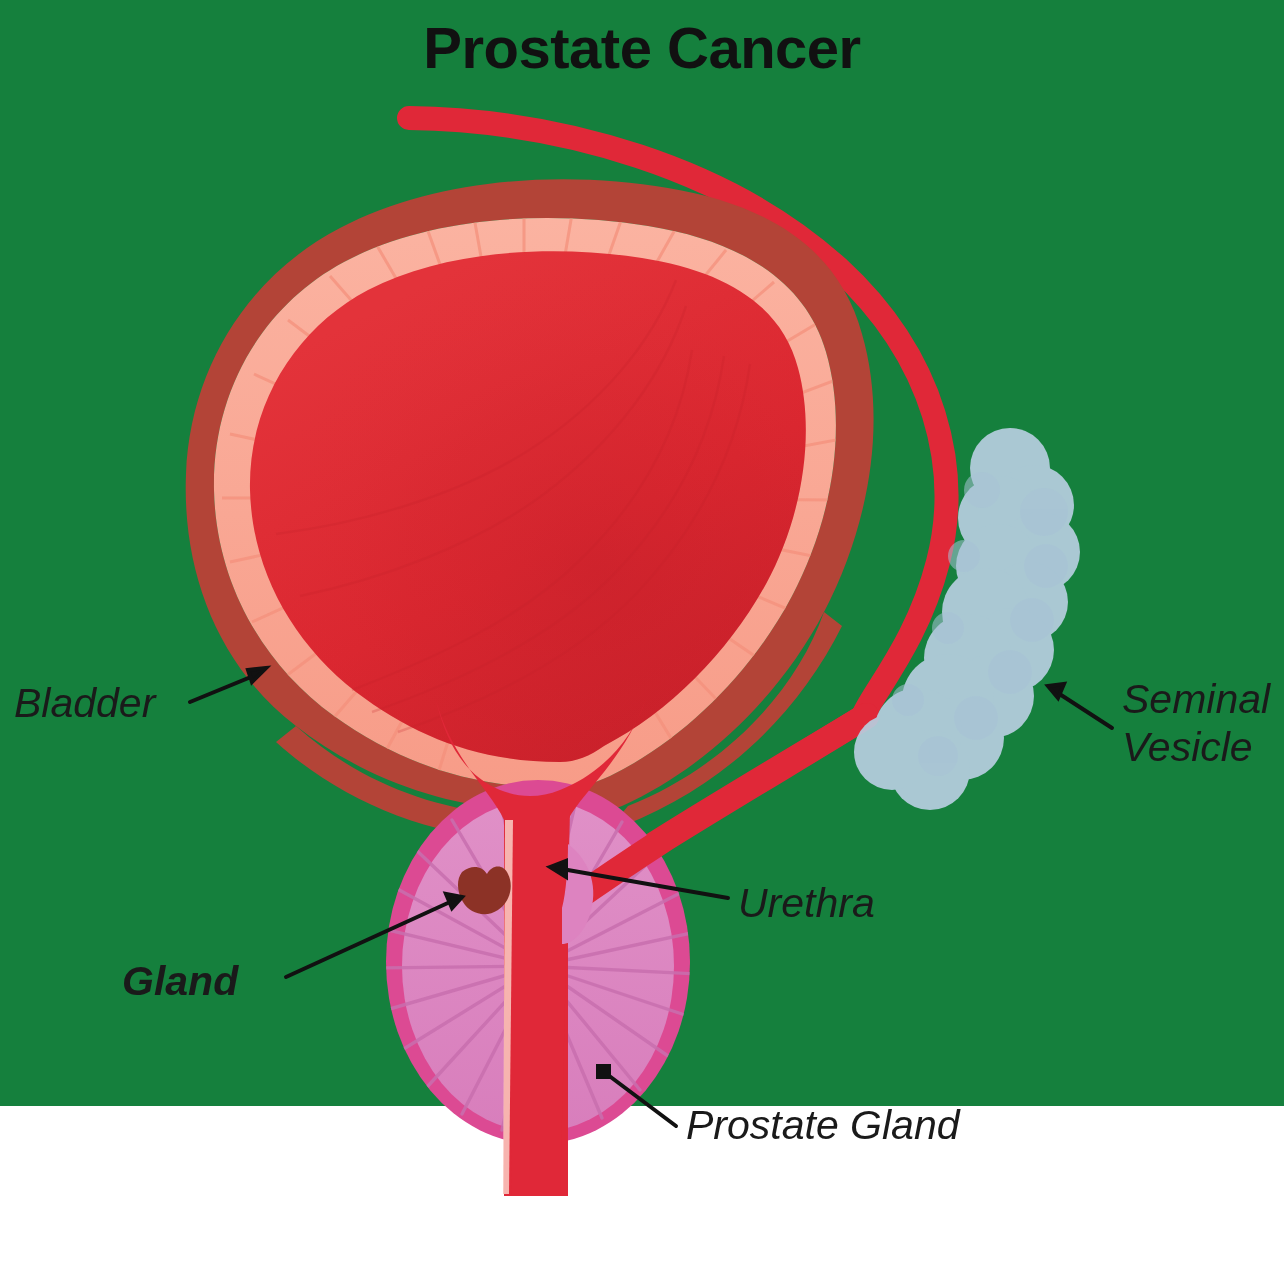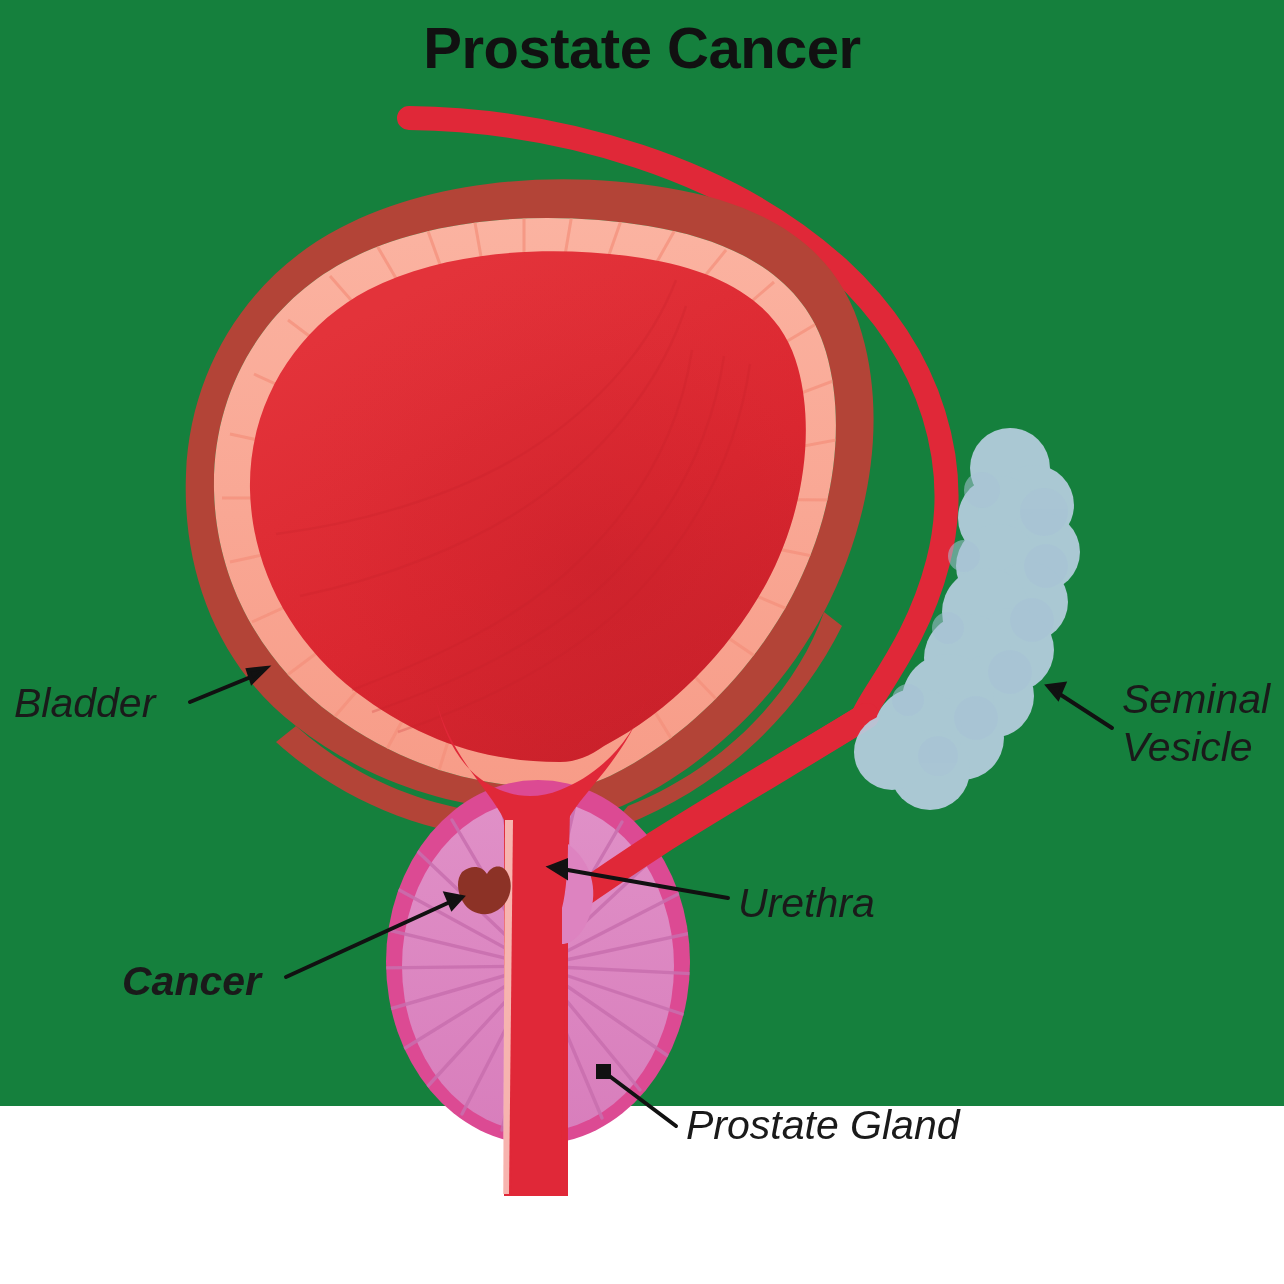--- a/index.html
+++ b/index.html
@@ -329,17 +329,17 @@
     </g>
   </svg>
 
   <div class="anno" id="label-seminal-vesicle">Seminal
 Vesicle</div>
 
   <div class="anno" id="label-bladder">Bladder</div>
 
   <div class="anno" id="label-urethra">Urethra</div>
 
-  <div class="anno bold" id="label-tumor">Cancer</div>
+  <div class="anno bold" id="label-tumor">Gland</div>
 
   <div class="anno" id="label-prostate-gland">Prostate Gland</div>
 
 </div>
 
 </body></html>

